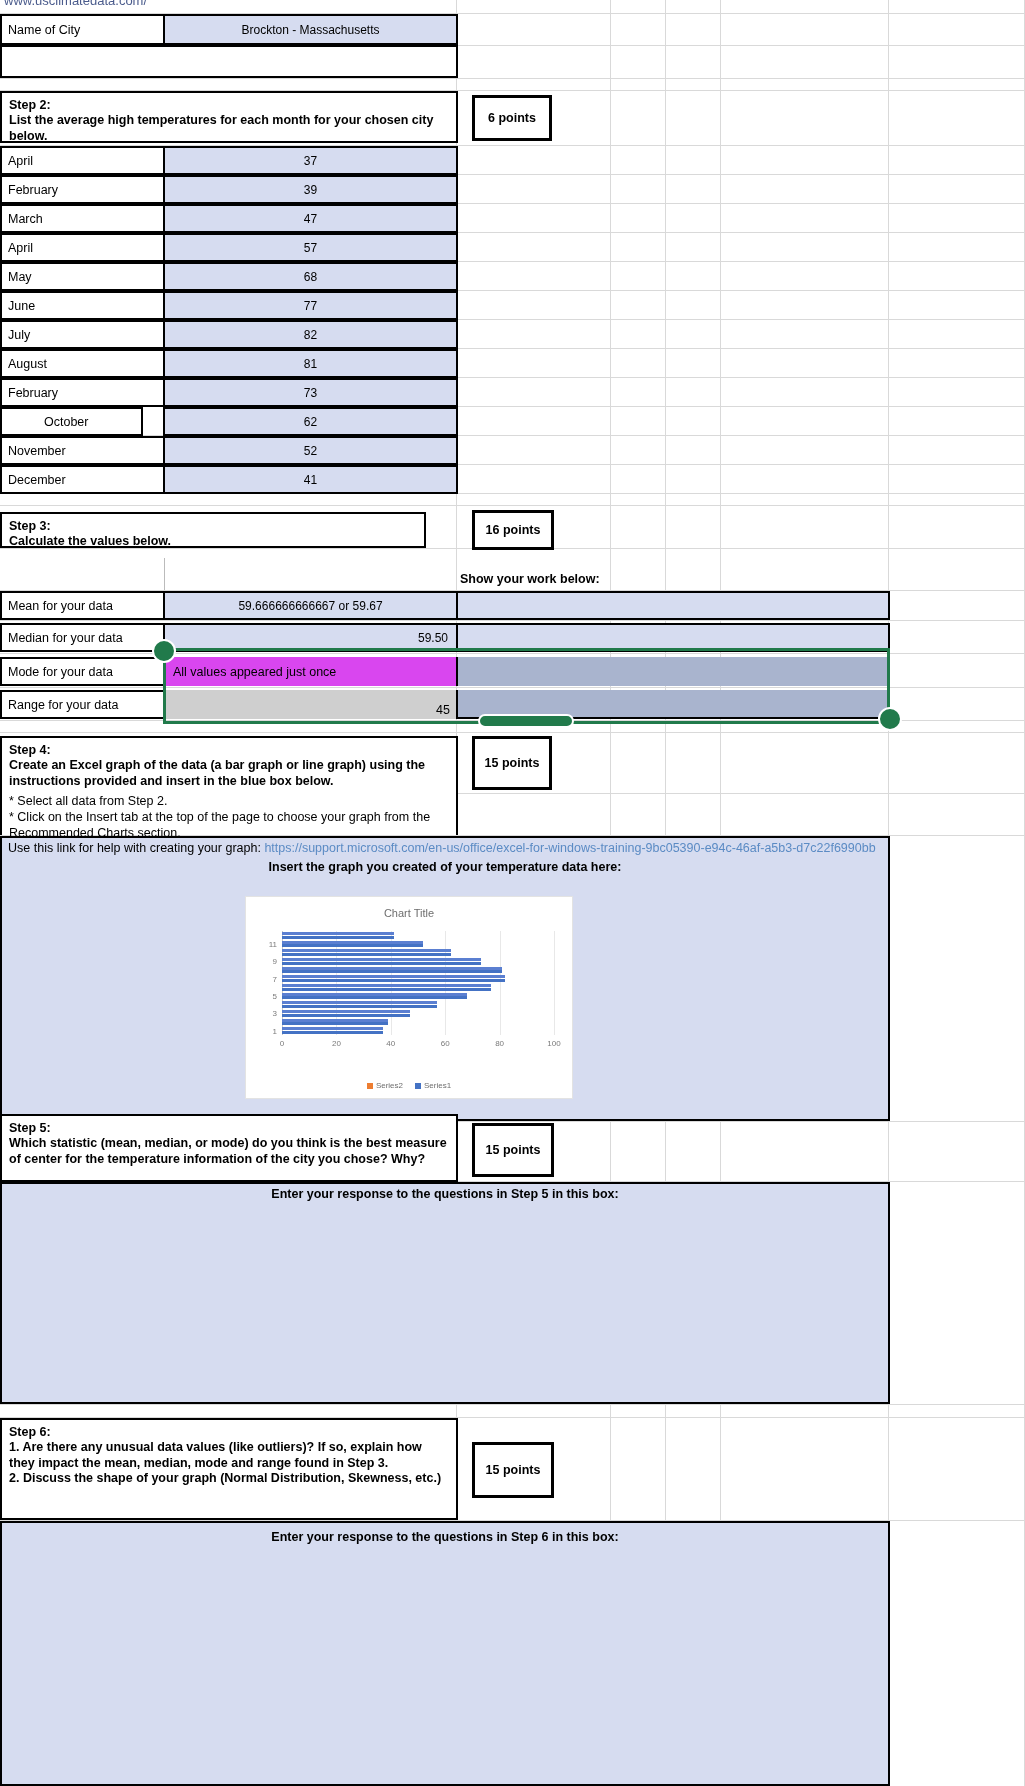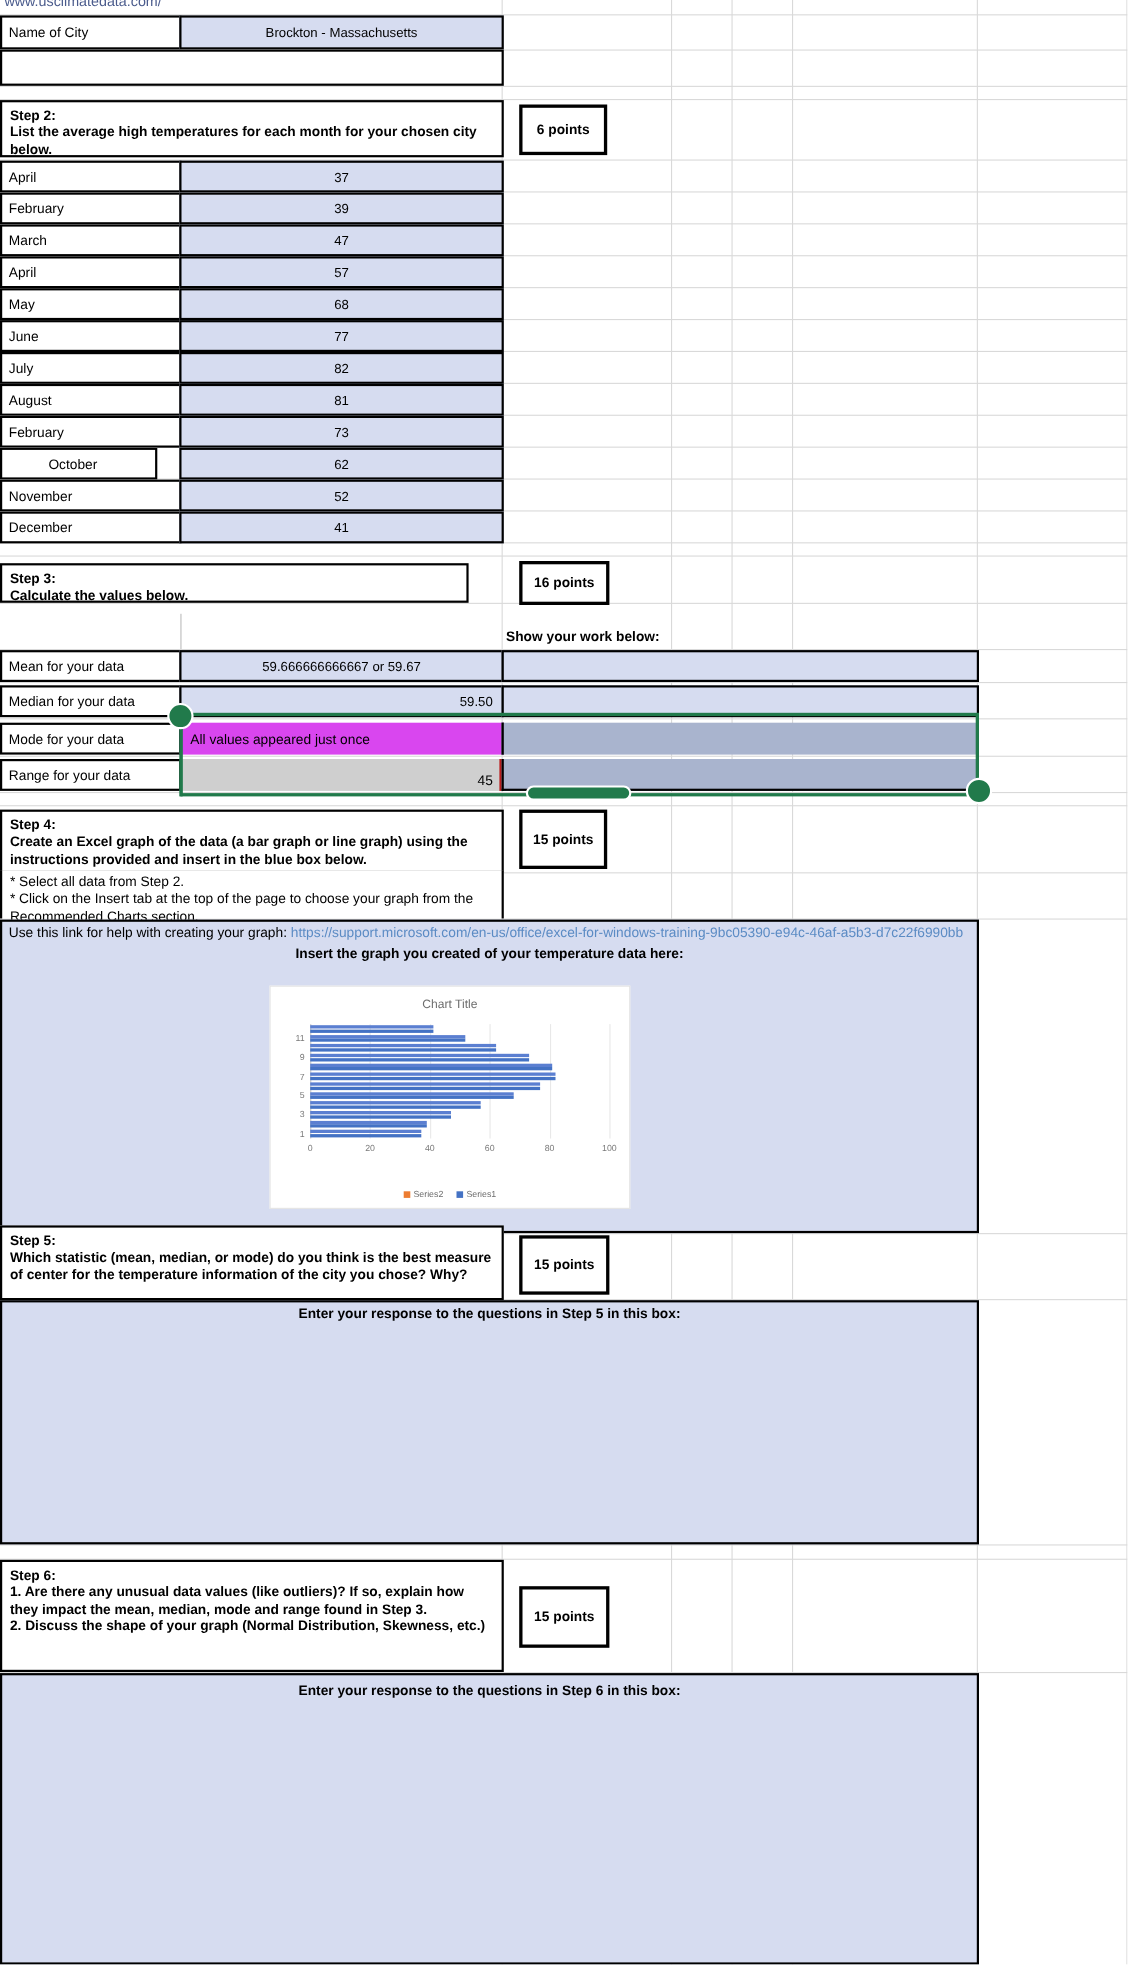--- a/index.html
+++ b/index.html
@@ -416,21 +416,21 @@
     <span>Mode for your data</span>
     </div>
   <div class="abs" style="left:163px; top:657px; width:295px; height:29px; background:#d946ef; border-left:2px solid #000; border-right:2px solid #000; display:flex; align-items:center; padding-left:8px; font-size:12.5px;">
     <span>All values appeared just once</span>
     </div>
   <div class="abs sel-hl-dark" style="left:456px; top:657px; width:434px; height:29px; border-left:2px solid #000; border-right:2px solid #000;"></div>
 
   <div class="lab" style="left:0px; top:690px; width:165px; height:29px;">
     <span>Range for your data</span>
     </div>
-  <div class="abs" style="left:163px; top:690px; width:295px; height:29px; background:#cfcfcf; border-left:2px solid #000; border-right:4px solid #b91c1c; display:flex; align-items:flex-end; justify-content:flex-end; padding:0 6px 2px 0; font-size:12.5px;">
+  <div class="abs" style="left:163px; top:690px; width:295px; height:29px; background:#cfcfcf; border-left:2px solid #000; border-right:2px solid #b91c1c; display:flex; align-items:flex-end; justify-content:flex-end; padding:0 6px 2px 0; font-size:12.5px;">
     <span>45</span>
     </div>
   <div class="abs sel-hl-dark" style="left:456px; top:690px; width:434px; height:29px; border-left:2px solid #000; border-right:2px solid #000; border-bottom:2px solid #000;"></div>
 
   <div class="sel-rect" style="left:163px; top:648px; width:727px; height:76px;"></div>
   <div class="sel-caret" style="left:164px; top:648px; height:76px;"></div>
   <div class="handle-round" style="left:152px; top:639px;"></div>
   <div class="handle-round" style="left:878px; top:707px;"></div>
   <div class="handle-pill" style="left:478px; top:714px;"></div>
 

